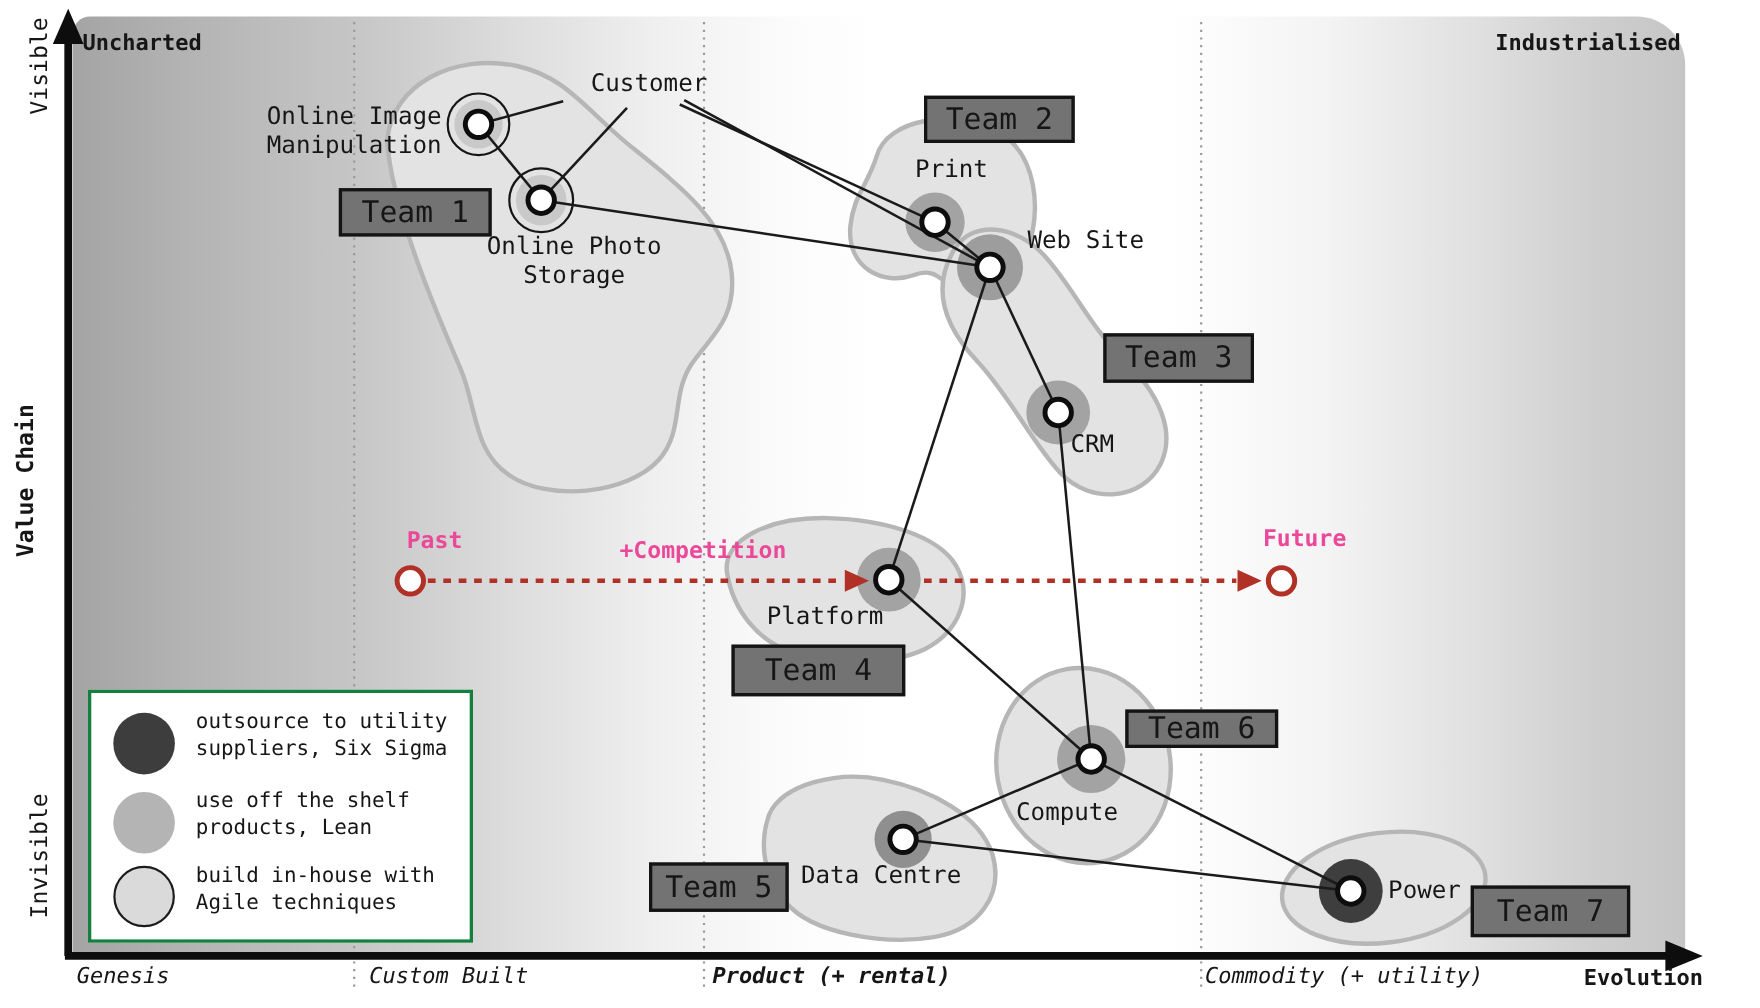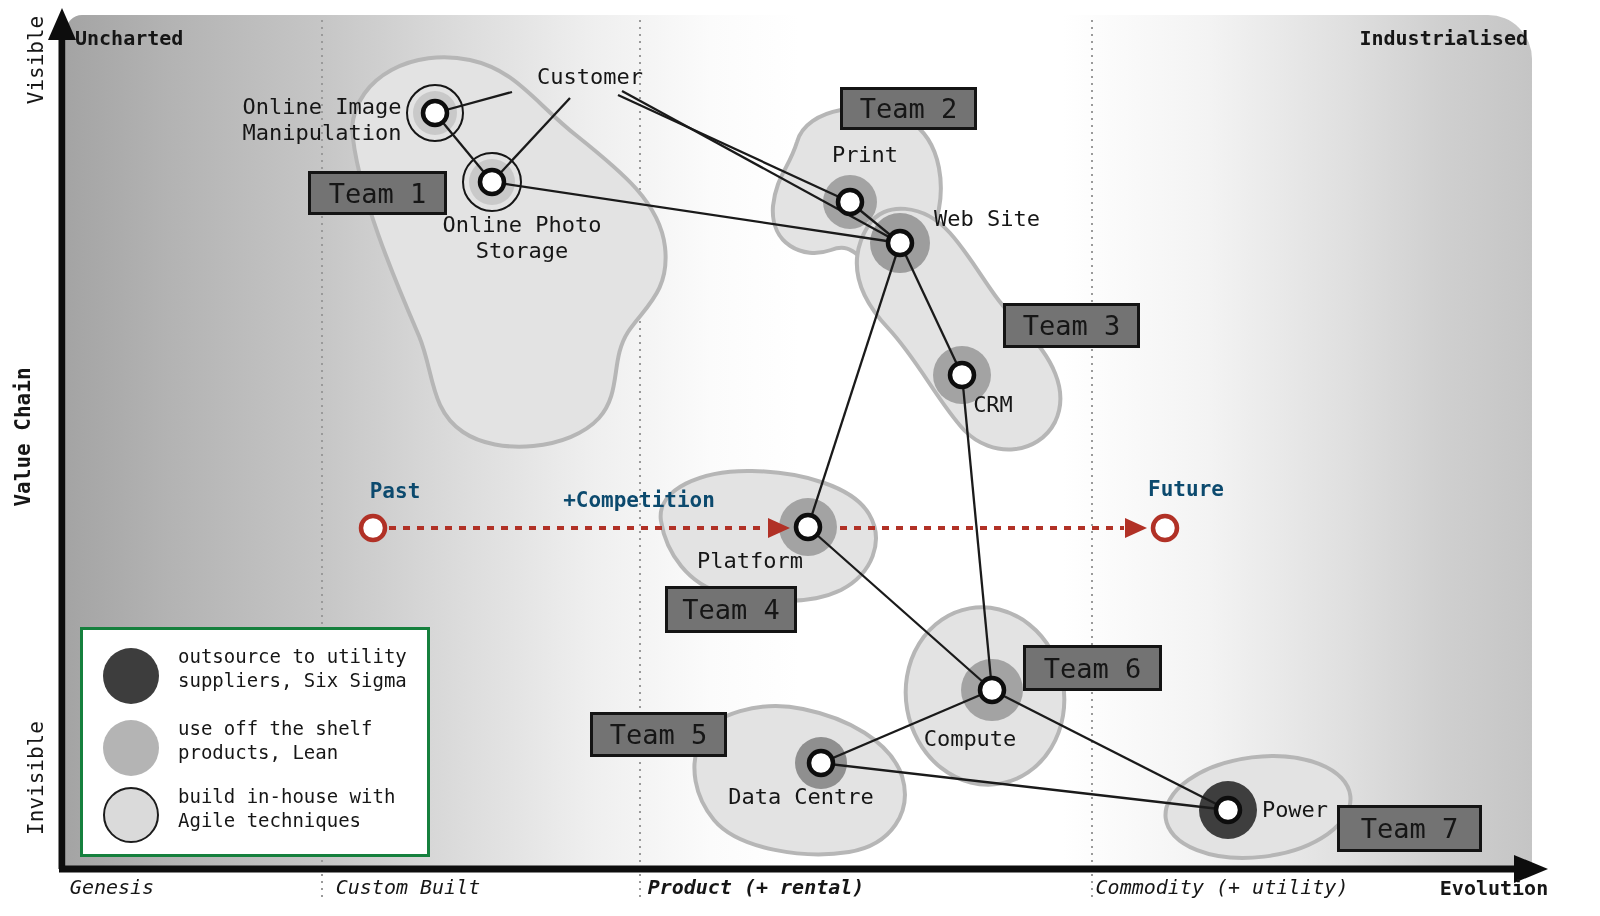--- a/index.html
+++ b/index.html
@@ -24,21 +24,21 @@
             font-style:italic;font-size:20px;white-space:nowrap;text-align:center;}
   .axis-title{position:absolute;transform:translate(-50%,-50%) rotate(-90deg);
               font-size:21px;white-space:nowrap;}
   .bold{font-weight:bold;}
   .teambox{
     position:absolute;background:#737373;border:3px solid #141414;
     display:flex;align-items:center;justify-content:center;
     font-size:27px;white-space:nowrap;box-sizing:border-box;
   }
   .redlbl{position:absolute;transform:translate(-50%,-50%);
-          color:#0c4a6e;font-weight:bold;font-size:21px;white-space:nowrap;}
+          color:#ec4899;font-weight:bold;font-size:21px;white-space:nowrap;}
   .legend{
     position:absolute;left:80px;top:627px;width:350px;height:230px;
     background:#ffffff;border:3px solid #15803d;box-sizing:border-box;
   }
   .legend .dot{position:absolute;left:20px;width:56px;height:56px;border-radius:50%;}
   .legend .dot.d1{top:18px;background:#3d3d3d;}
   .legend .dot.d2{top:90px;background:#b4b4b4;}
   .legend .dot.d3{top:157px;background:#dadada;border:2px solid #1c1c1c;box-sizing:border-box;}
   .legend .txt{position:absolute;left:95px;font-size:19px;line-height:24px;white-space:pre-line;}
   .legend .t1{top:14px;}
@@ -158,23 +158,23 @@
   <div class="lbl" style="left:987px;top:219px;">Web Site</div>
   <div class="lbl" style="left:993px;top:405px;">CRM</div>
   <div class="lbl" style="left:750px;top:561px;">Platform</div>
   <div class="lbl" style="left:970px;top:739px;">Compute</div>
   <div class="lbl" style="left:801px;top:797px;">Data Centre</div>
   <div class="lbl" style="left:1295px;top:810px;">Power</div>
 
   <div class="teambox" style="left:308px;top:171px;width:139px;height:44px;">Team 1</div>
   <div class="teambox" style="left:840px;top:87px;width:137px;height:43px;">Team 2</div>
   <div class="teambox" style="left:1003px;top:303px;width:137px;height:45px;">Team 3</div>
-  <div class="teambox" style="left:665px;top:586px;width:132px;height:47px;">Team 4</div>
-  <div class="teambox" style="left:590px;top:712px;width:137px;height:45px;">Team 5</div>
-  <div class="teambox" style="left:1023px;top:645px;width:139px;height:46px;">Team 6</div>
+  <div class="teambox" style="left:665px;top:586px;width:158px;height:47px;">Team 4</div>
+  <div class="teambox" style="left:590px;top:784px;width:127px;height:45px;">Team 5</div>
+  <div class="teambox" style="left:1023px;top:645px;width:139px;height:35px;">Team 6</div>
   <div class="teambox" style="left:1337px;top:805px;width:145px;height:47px;">Team 7</div>
 
   <div class="redlbl" style="left:395px;top:491px;">Past</div>
   <div class="redlbl" style="left:639px;top:500px;">+Competition</div>
   <div class="redlbl" style="left:1186px;top:489px;">Future</div>
 
   <div class="legend">
     <div class="dot d1"></div>
     <div class="txt t1">outsource to utility
 suppliers, Six Sigma</div>

